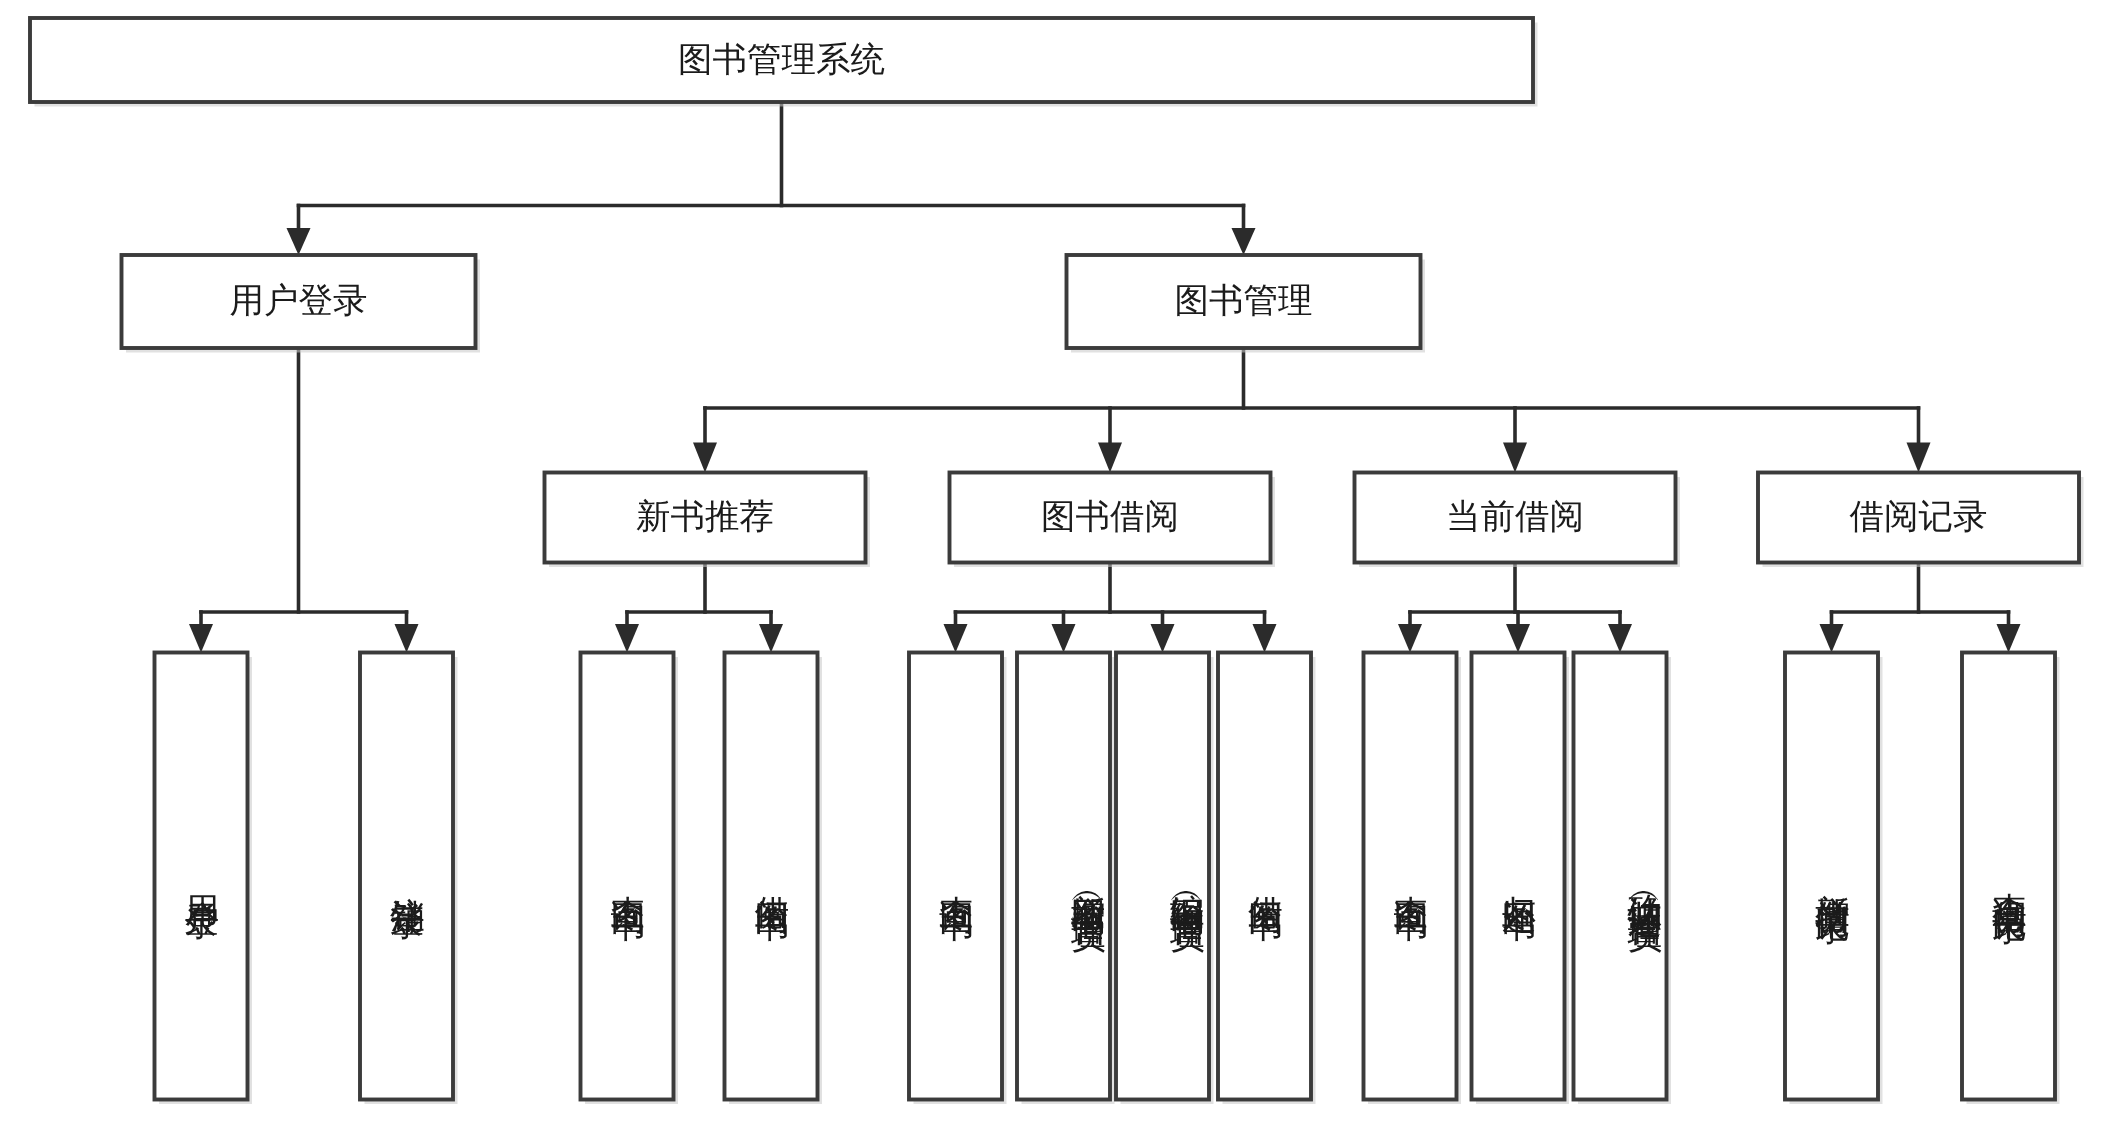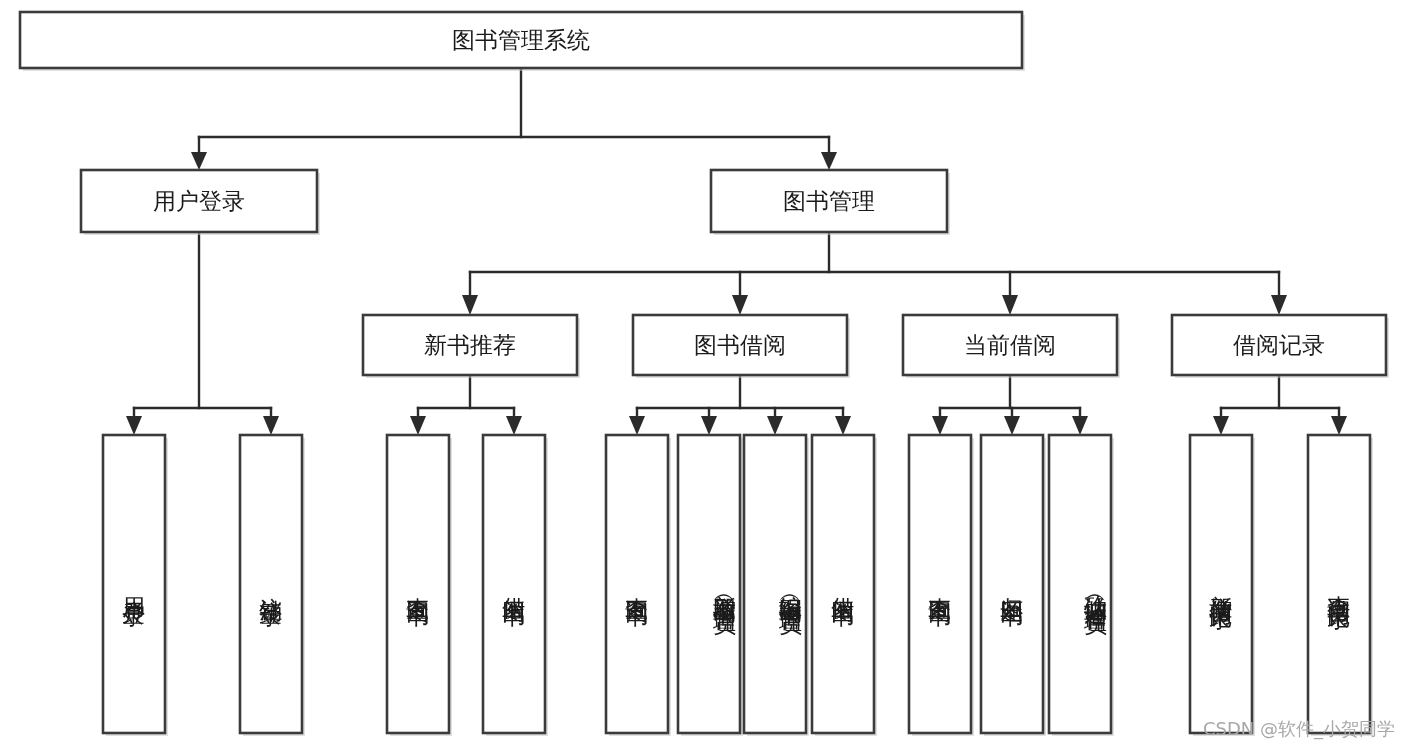--- a/index.html
+++ b/index.html
@@ -224,14 +224,13 @@
   <div class="leaf-label-wrap" style="left:606px; top:435px; width:62px; height:298px;">查询图书</div>
   <div class="leaf-label-wrap" style="left:678px; top:435px; width:62px; height:298px; align-items:flex-start; padding-top:8px; box-sizing:border-box;">新增图书（管理员）</div>
   <div class="leaf-label-wrap" style="left:744px; top:435px; width:62px; height:298px; align-items:flex-start; padding-top:8px; box-sizing:border-box;">编辑图书（管理员）</div>
   <div class="leaf-label-wrap" style="left:812px; top:435px; width:62px; height:298px;">借阅图书</div>
   <div class="leaf-label-wrap" style="left:909px; top:435px; width:62px; height:298px;">查询图书</div>
   <div class="leaf-label-wrap" style="left:981px; top:435px; width:62px; height:298px;">归还图书</div>
   <div class="leaf-label-wrap" style="left:1049px; top:435px; width:62px; height:298px; align-items:flex-start; padding-top:8px; box-sizing:border-box;">确认归还（管理员）</div>
   <div class="leaf-label-wrap" style="left:1190px; top:435px; width:62px; height:298px;">新增借阅记录</div>
   <div class="leaf-label-wrap" style="left:1308px; top:435px; width:62px; height:298px;">查询借阅记录</div>
 
-  <div class="watermark">CSDN @软件_小贺同学</div>
 </div>
 
 </body></html>

